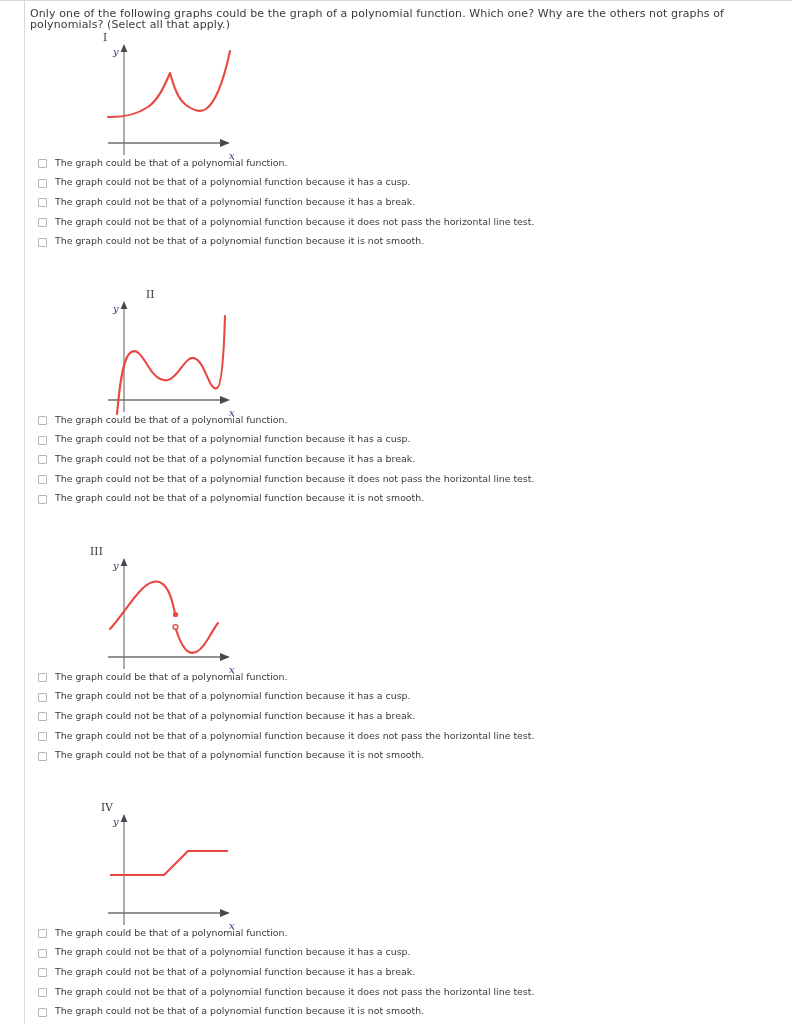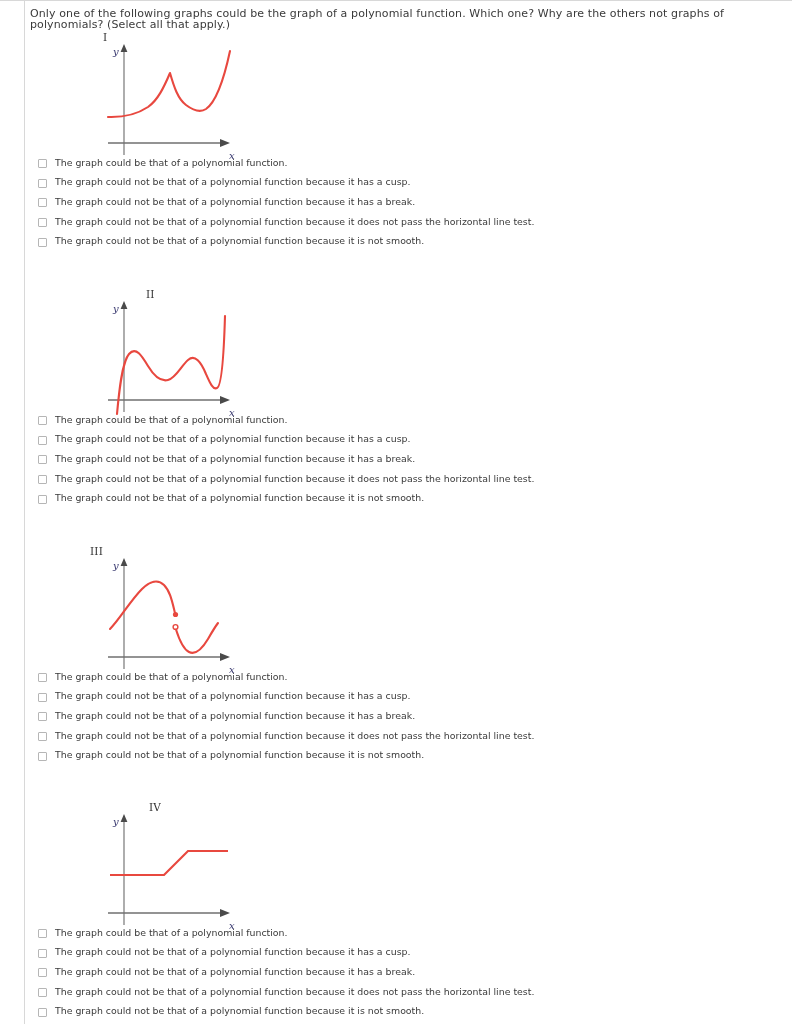--- a/index.html
+++ b/index.html
@@ -220,21 +220,21 @@
         <span class="opt-label">The graph could not be that of a polynomial function because it does not pass the horizontal line test.</span>
       </div>
       <div class="opt-row">
         <span class="cb"></span>
         <span class="opt-label">The graph could not be that of a polynomial function because it is not smooth.</span>
       </div>
     </div>
   </div>
 
   <div class="block" style="top:798px;">
-    <div class="roman" style="left:101px; top:2px;margin-left:48px;">IV</div>
+    <div class="roman" style="left:101px; top:2px;">IV</div>
     <div class="fig" style="top:14px;">
       <svg width="160" height="120" viewBox="0 0 160 120">
         <line x1="28" y1="6" x2="28" y2="112" stroke="#8b8b8b" stroke-width="1.4"></line>
         <polygon points="28,1 24.6,9 31.4,9" fill="#4a4a4a"></polygon>
         <line x1="12" y1="100" x2="126" y2="100" stroke="#6f6f6f" stroke-width="1.4"></line>
         <polygon points="134,100 124,96 124,104" fill="#4a4a4a"></polygon>
         <path d="M 14,62 L 68,62 L 92,38 L 132,38" fill="none" stroke="#e8483f" stroke-width="2.2" stroke-linecap="butt" stroke-linejoin="miter"></path>
         <text x="17" y="12" font-family="DejaVu Serif, Liberation Serif, serif" font-style="italic" font-size="10" fill="#33336b">y</text>
         <text x="133" y="116" font-family="DejaVu Serif, Liberation Serif, serif" font-style="italic" font-size="10" fill="#33336b">x</text>
       </svg>

